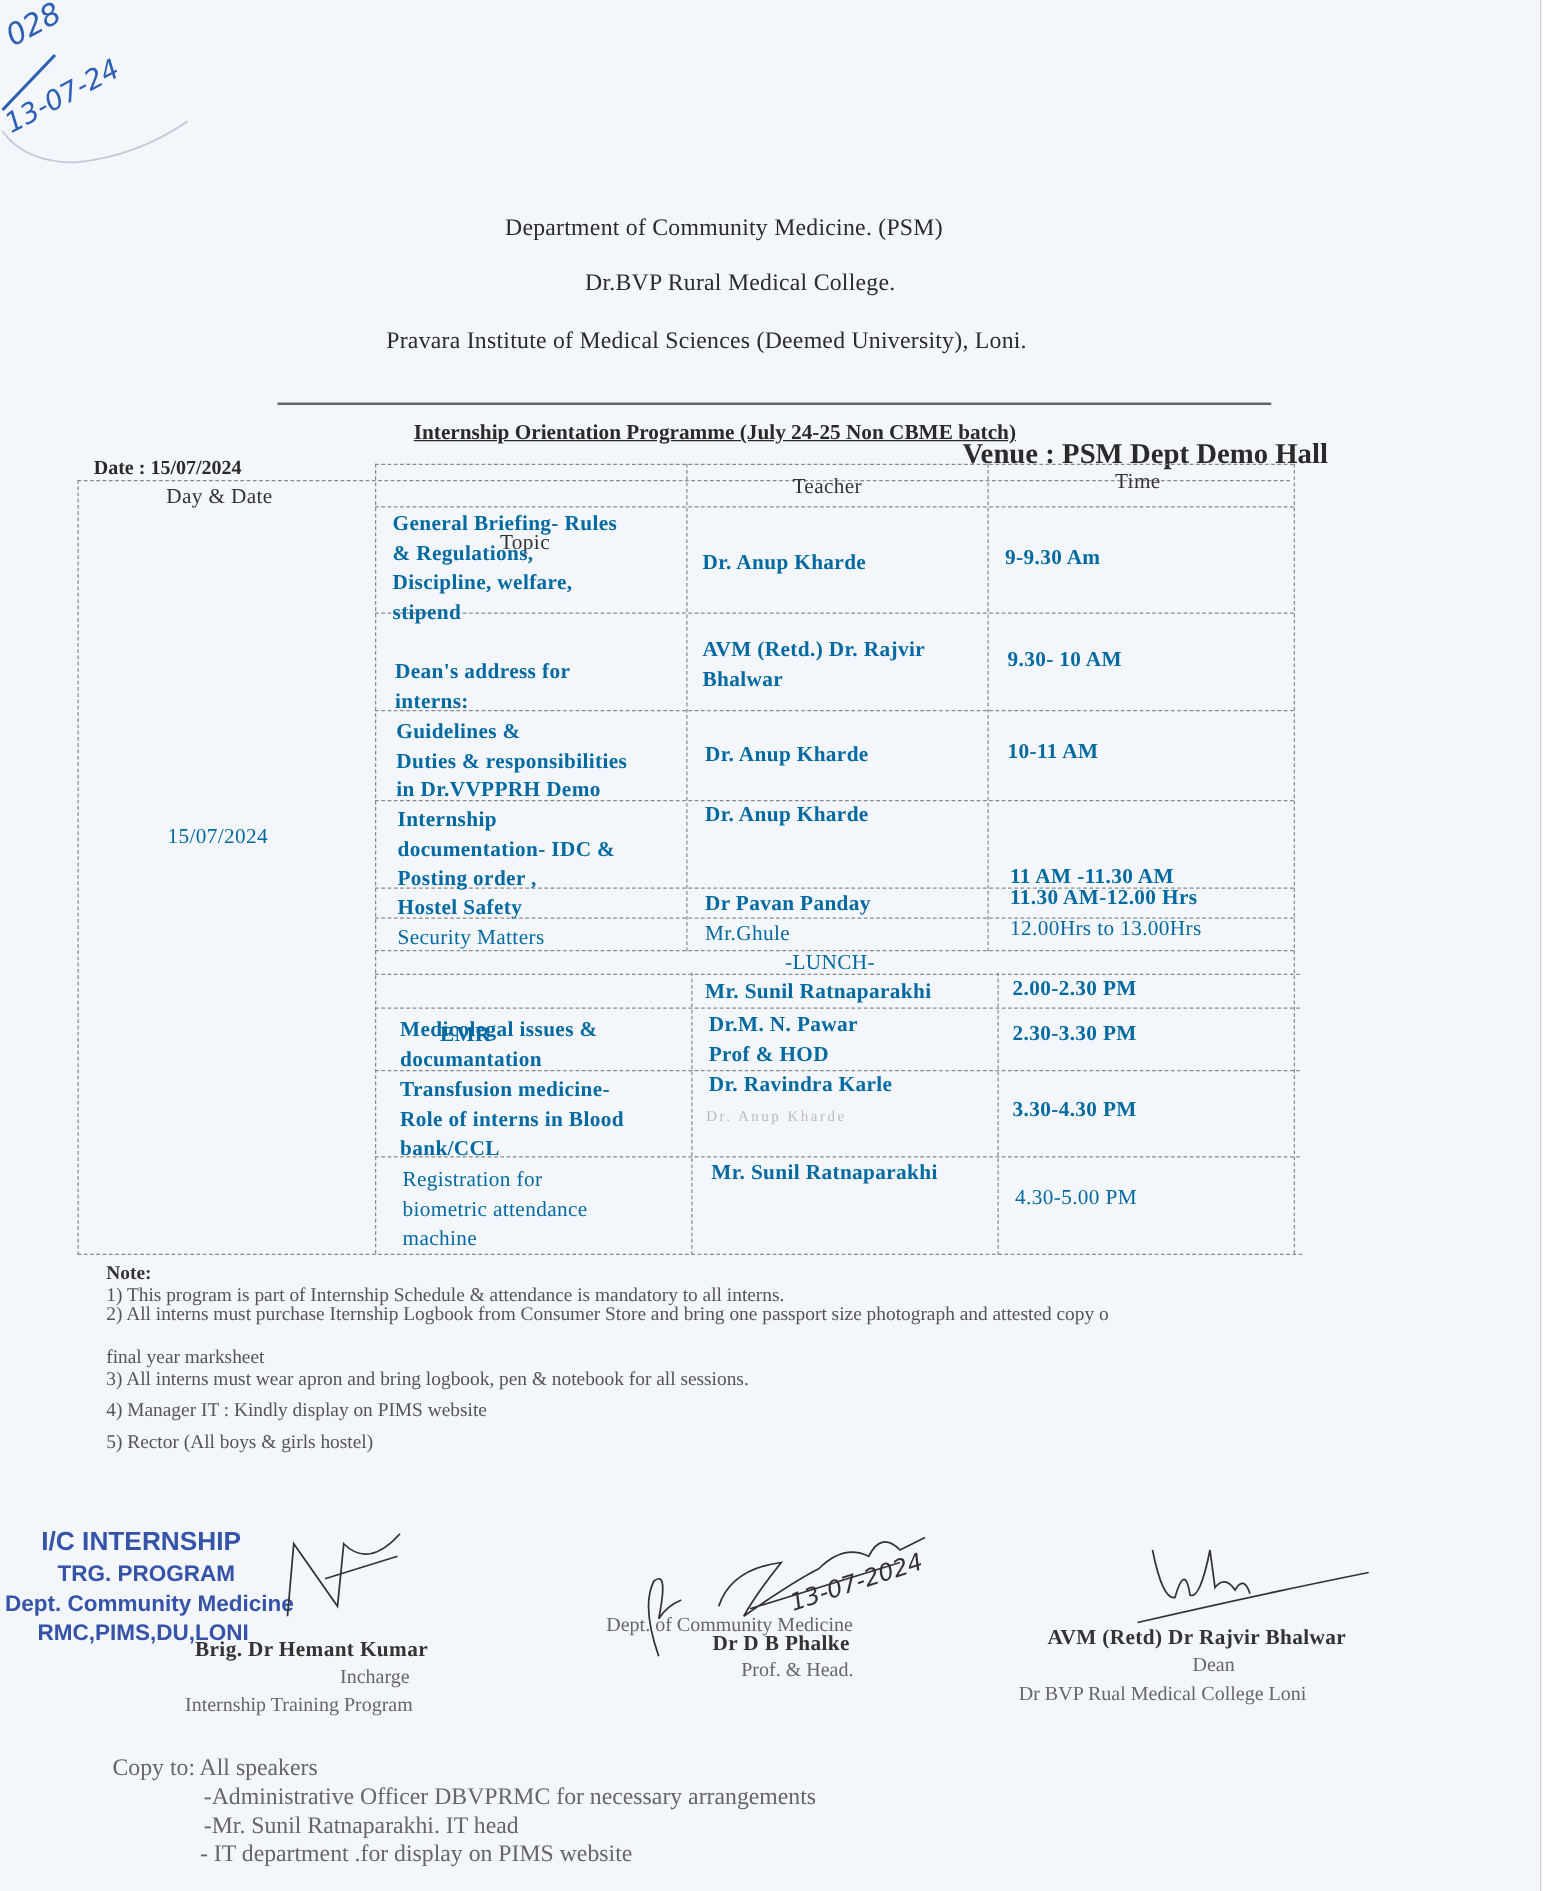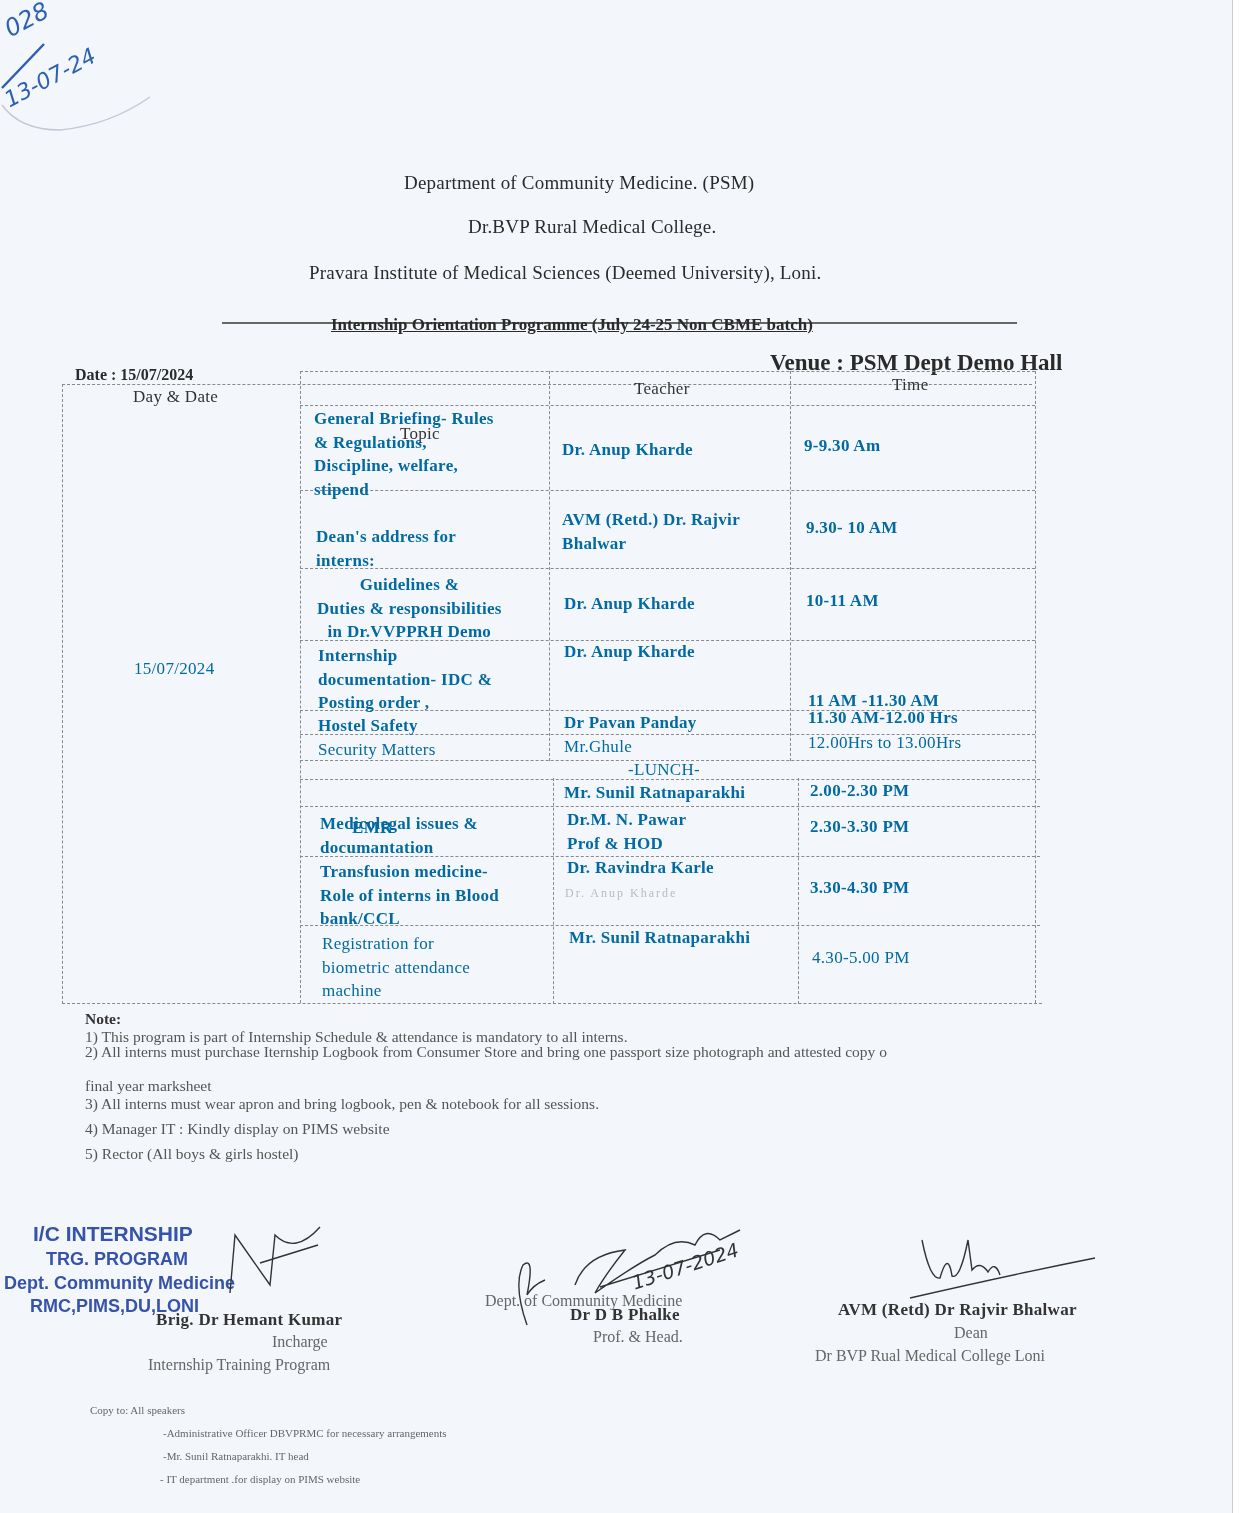--- a/index.html
+++ b/index.html
@@ -20,21 +20,21 @@
   .vline { position:absolute; width:0; border-left:1px dashed #8a8a8a; }
   .hline { position:absolute; height:0; border-top:1px dashed #8a8a8a; }
   .cell { position:absolute; font-size:17px; line-height:23.5px; font-weight:bold; color:#0369a1; letter-spacing:0.3px; }
   .cell.norm { font-weight:normal; }
   .th { position:absolute; font-size:17px; color:#333; letter-spacing:0.3px; }
   .note { position:absolute; font-size:15.5px; color:#555; white-space:nowrap; }
   .note b { color:#333; }
   .stamp { position:absolute; font-family:"Liberation Sans", "DejaVu Sans", sans-serif; font-weight:bold; color:#3553a8; text-align:center; white-space:nowrap; }
   .sig-name { position:absolute; font-size:17px; font-weight:bold; color:#333; white-space:nowrap; letter-spacing:0.3px; }
   .sig-sub { position:absolute; font-size:16px; color:#666; white-space:nowrap; }
-  .copy { position:absolute; font-size:11px; color:#666; white-space:nowrap; }
+  .copy { position:absolute; font-size:19px; color:#666; white-space:nowrap; }
   .overstrike { position:absolute; font-size:12px; color:#bbb; letter-spacing:2px; }
 </style>
 </head>
 <body>
 
 <div class="paper-edge"></div>
 
 <div class="abs hand" style="left:0;top:18px;transform:rotate(-28deg);transform-origin:left top;font-size:24px;">
   <div>028</div>
 </div>
@@ -45,21 +45,21 @@
 <svg class="abs" style="left:0;top:85px;" width="160" height="60">
     <path d="M2 20 Q20 45 60 45 Q110 40 150 12" stroke="#c5c8d6" stroke-width="1.5" fill="none"></path>
   </svg>
 
 <div class="abs hdr" style="left:404px;top:172px;">Department of Community Medicine. (PSM)</div>
 <div class="abs hdr" style="left:468px;top:216px;">Dr.BVP Rural Medical College.</div>
 <div class="abs hdr" style="left:309px;top:262px;">Pravara Institute of Medical Sciences (Deemed University), Loni.</div>
 
 <div class="title-rule"></div>
 
-<div class="abs prog-title" style="left:331px;top:315px;text-align:center;">Internship Orientation Programme (July 24-25 Non CBME batch)</div>
+<div class="abs prog-title" style="left:331px;top:336px;text-align:center;">Internship Orientation Programme (July 24-25 Non CBME batch)</div>
 <div class="abs venue" style="left:770px;top:350px;">Venue : PSM Dept Demo Hall</div>
 <div class="abs date-lbl" style="left:75px;top:366px;">Date : 15/07/2024</div>
 
 <div>
   <div class="hline" style="left:62px;top:384px;width:970px;"></div>
   <div class="hline" style="left:300px;top:371px;width:735px;"></div>
   <div class="hline" style="left:62px;top:1003px;width:980px;"></div>
   <div class="vline" style="left:62px;top:384px;height:620px;"></div>
   <div class="vline" style="left:300px;top:371px;height:632px;"></div>
   <div class="vline" style="left:549px;top:371px;height:390px;"></div>
@@ -104,21 +104,21 @@
         <div>interns:</div>
     </div>
     <div class="cell" style="left:562px;top:508px;">
       <div>AVM (Retd.) Dr. Rajvir</div>
         <div>Bhalwar</div>
     </div>
     <div class="cell" style="left:806px;top:516px;">9.30- 10 AM</div>
   </div>
 
   <div>
-    <div class="cell" style="left:317px;top:573px;text-align:center;">
+    <div class="cell" style="left:317px;top:573px;">
       <div>Guidelines &amp;</div>
         <div>Duties &amp; responsibilities</div>
         <div>in Dr.VVPPRH Demo</div>
     </div>
     <div class="cell" style="left:564px;top:592px;">Dr. Anup Kharde</div>
     <div class="cell" style="left:806px;top:589px;">10-11 AM</div>
   </div>
 
   <div>
     <div class="cell" style="left:318px;top:644px;">

